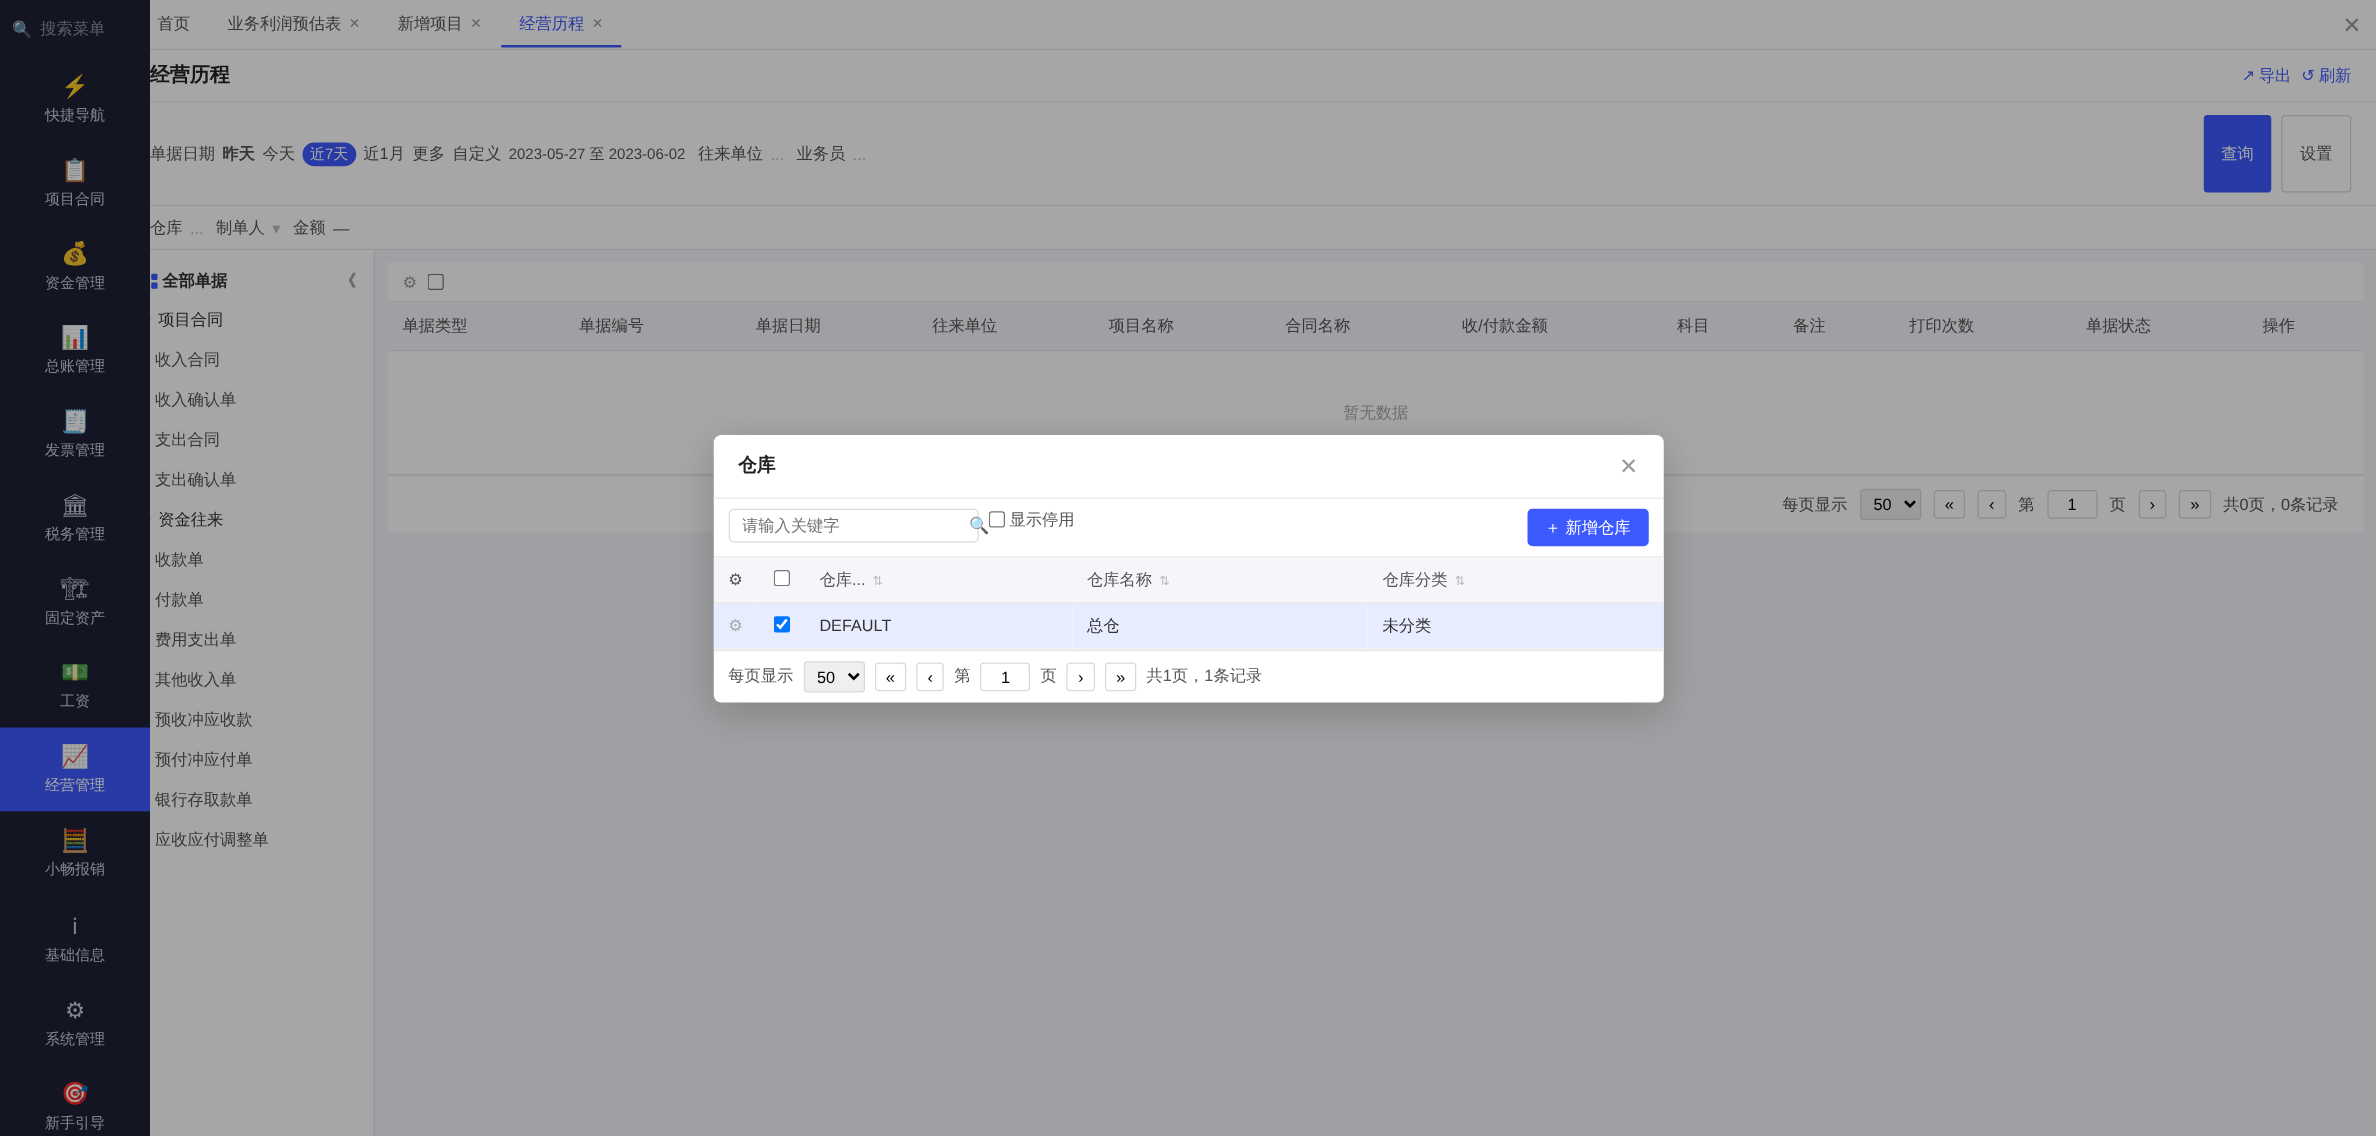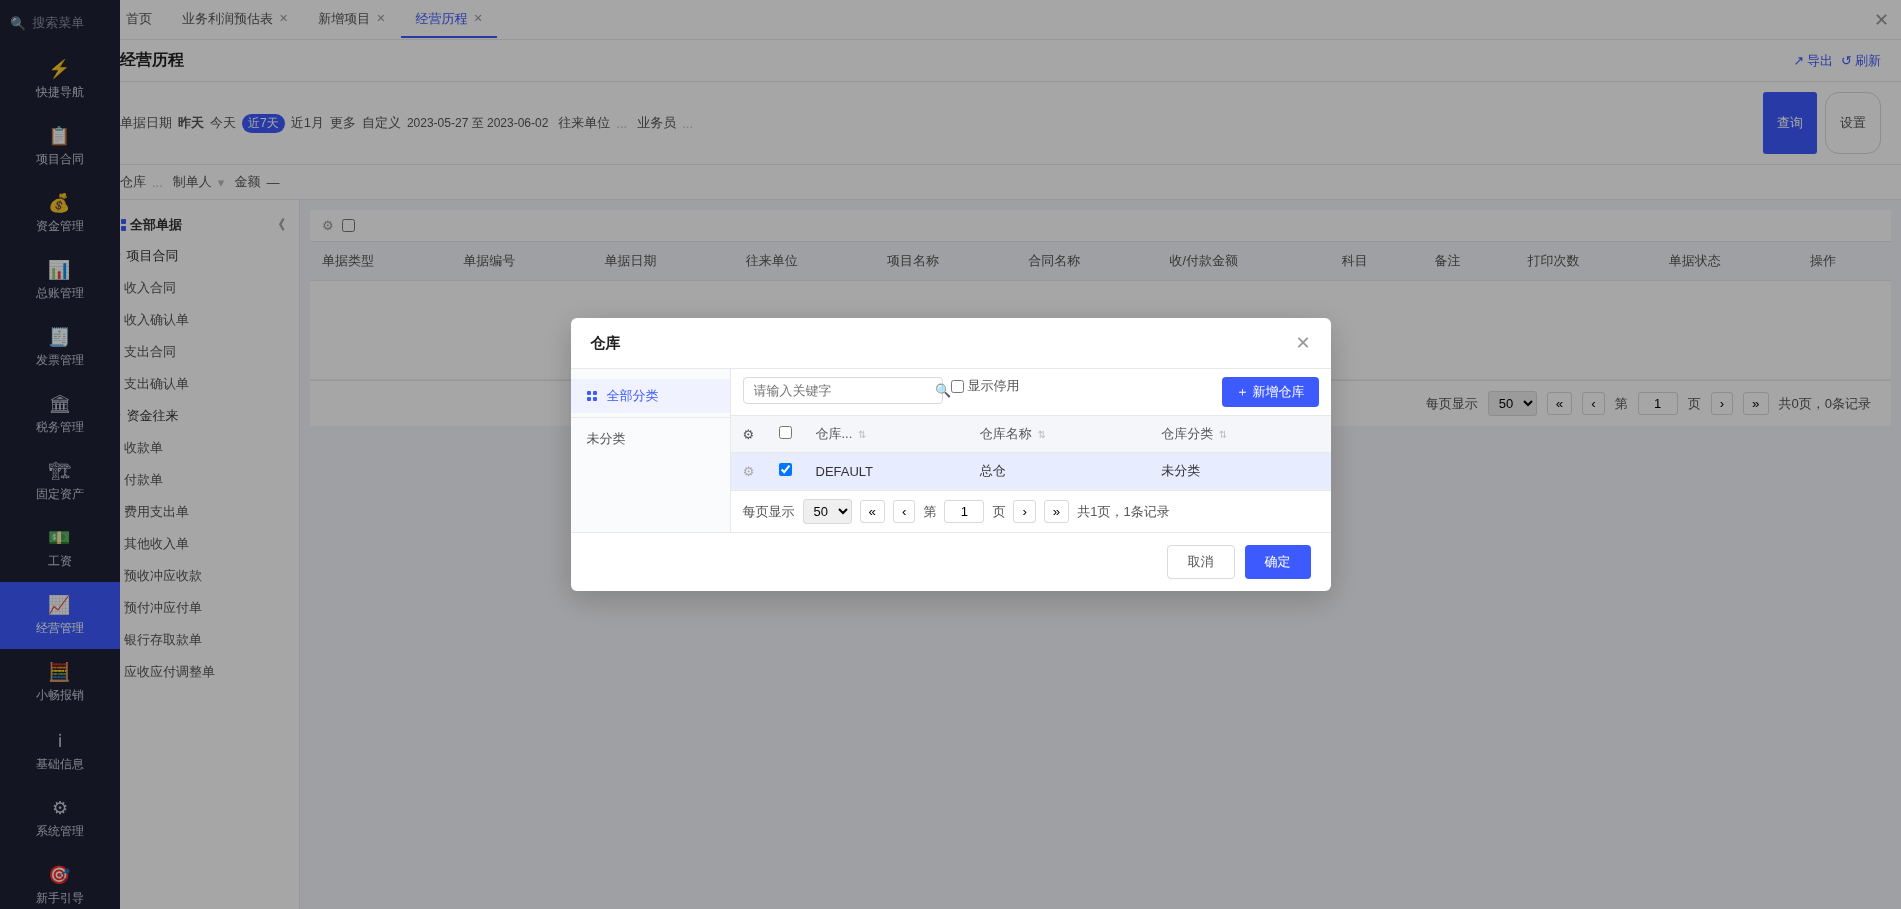--- a/index.html
+++ b/index.html
@@ -44,21 +44,21 @@
 
     
     .filter-bar {
       background: #fff; padding: 10px 20px; display: flex; flex-wrap: wrap; gap: 10px; align-items: center; border-bottom: 1px solid #e8e8e8;
     }
     .filter-item { display: flex; align-items: center; gap: 6px; font-size: 13px; color: #333; }
     .filter-label { color: #555; white-space: nowrap; }
     .date-badge { background: #3d5afe; color: #fff; padding: 1px 6px; border-radius: 10px; font-size: 12px; cursor: pointer; }
     .date-range { color: #555; font-size: 12px; }
     .btn-query { background: #3d5afe; color: #fff; border: none; padding: 22px 14px; border-radius: 3px; cursor: pointer; font-size: 13px; }
-    .btn-settings { background: #fff; color: #555; border: 1px solid #d9d9d9; padding: 6px 14px; border-radius: 14px; cursor: pointer; font-size: 13px; }
+    .btn-settings { background: #fff; color: #555; border: 1px solid #d9d9d9; padding: 6px 14px; border-radius: 3px; cursor: pointer; font-size: 13px; }
 
     
     .filter-bar2 {
       background: #fff; padding: 8px 20px; display: flex; flex-wrap: wrap; gap: 10px; align-items: center; border-bottom: 1px solid #e8e8e8;
     }
 
     
     .content-area {
       display: flex; flex: 1; overflow: hidden; background: #f5f6fa;
     }
@@ -407,36 +407,20 @@
 <div class="overlay">
   <div class="modal">
 
     <div class="modal-header">
       <span class="modal-title">仓库</span>
       <span class="modal-close">✕</span>
     </div>
 
     <div class="modal-body">
 
-      <div class="modal-left">
-        <div class="modal-left-item active">
-          <span style="display:inline-grid;grid-template-columns:1fr 1fr;gap:2px;margin-right:4px;">
-            <span style="width:4px;height:4px;background:#3d5afe;border-radius:1px;display:block;"></span>
-            <span style="width:4px;height:4px;background:#3d5afe;border-radius:1px;display:block;"></span>
-            <span style="width:4px;height:4px;background:#3d5afe;border-radius:1px;display:block;"></span>
-            <span style="width:4px;height:4px;background:#3d5afe;border-radius:1px;display:block;"></span>
-          </span>
-          <span>全部分类</span>
-        </div>
-        <div style="border-top:1px solid #e8e8e8;margin:4px 0;"></div>
-        <div class="modal-left-item">
-          <span>未分类</span>
-        </div>
-
-      </div>
 
       <div class="modal-right">
 
         <div class="modal-toolbar">
           <div class="search-box">
             <input class="search-input" type="text" placeholder="请输入关键字" style="">
             <span style="color:#999;cursor:pointer;">🔍</span>
           </div>
           <label class="checkbox-label">
             <input type="checkbox" style="">
@@ -491,18 +475,14 @@
           <span>第</span>
           <input type="text" class="page-num-input" value="1" style="">
           <span>页</span>
           <button class="page-btn">›</button>
           <button class="page-btn">»</button>
           <span>共1页，1条记录</span>
         </div>
       </div>
     </div>
 
-    <div class="modal-actions">
-      <button class="btn-cancel">取消</button>
-      <button class="btn-confirm">确定</button>
-    </div>
   </div>
 </div>
 
 </body></html>

